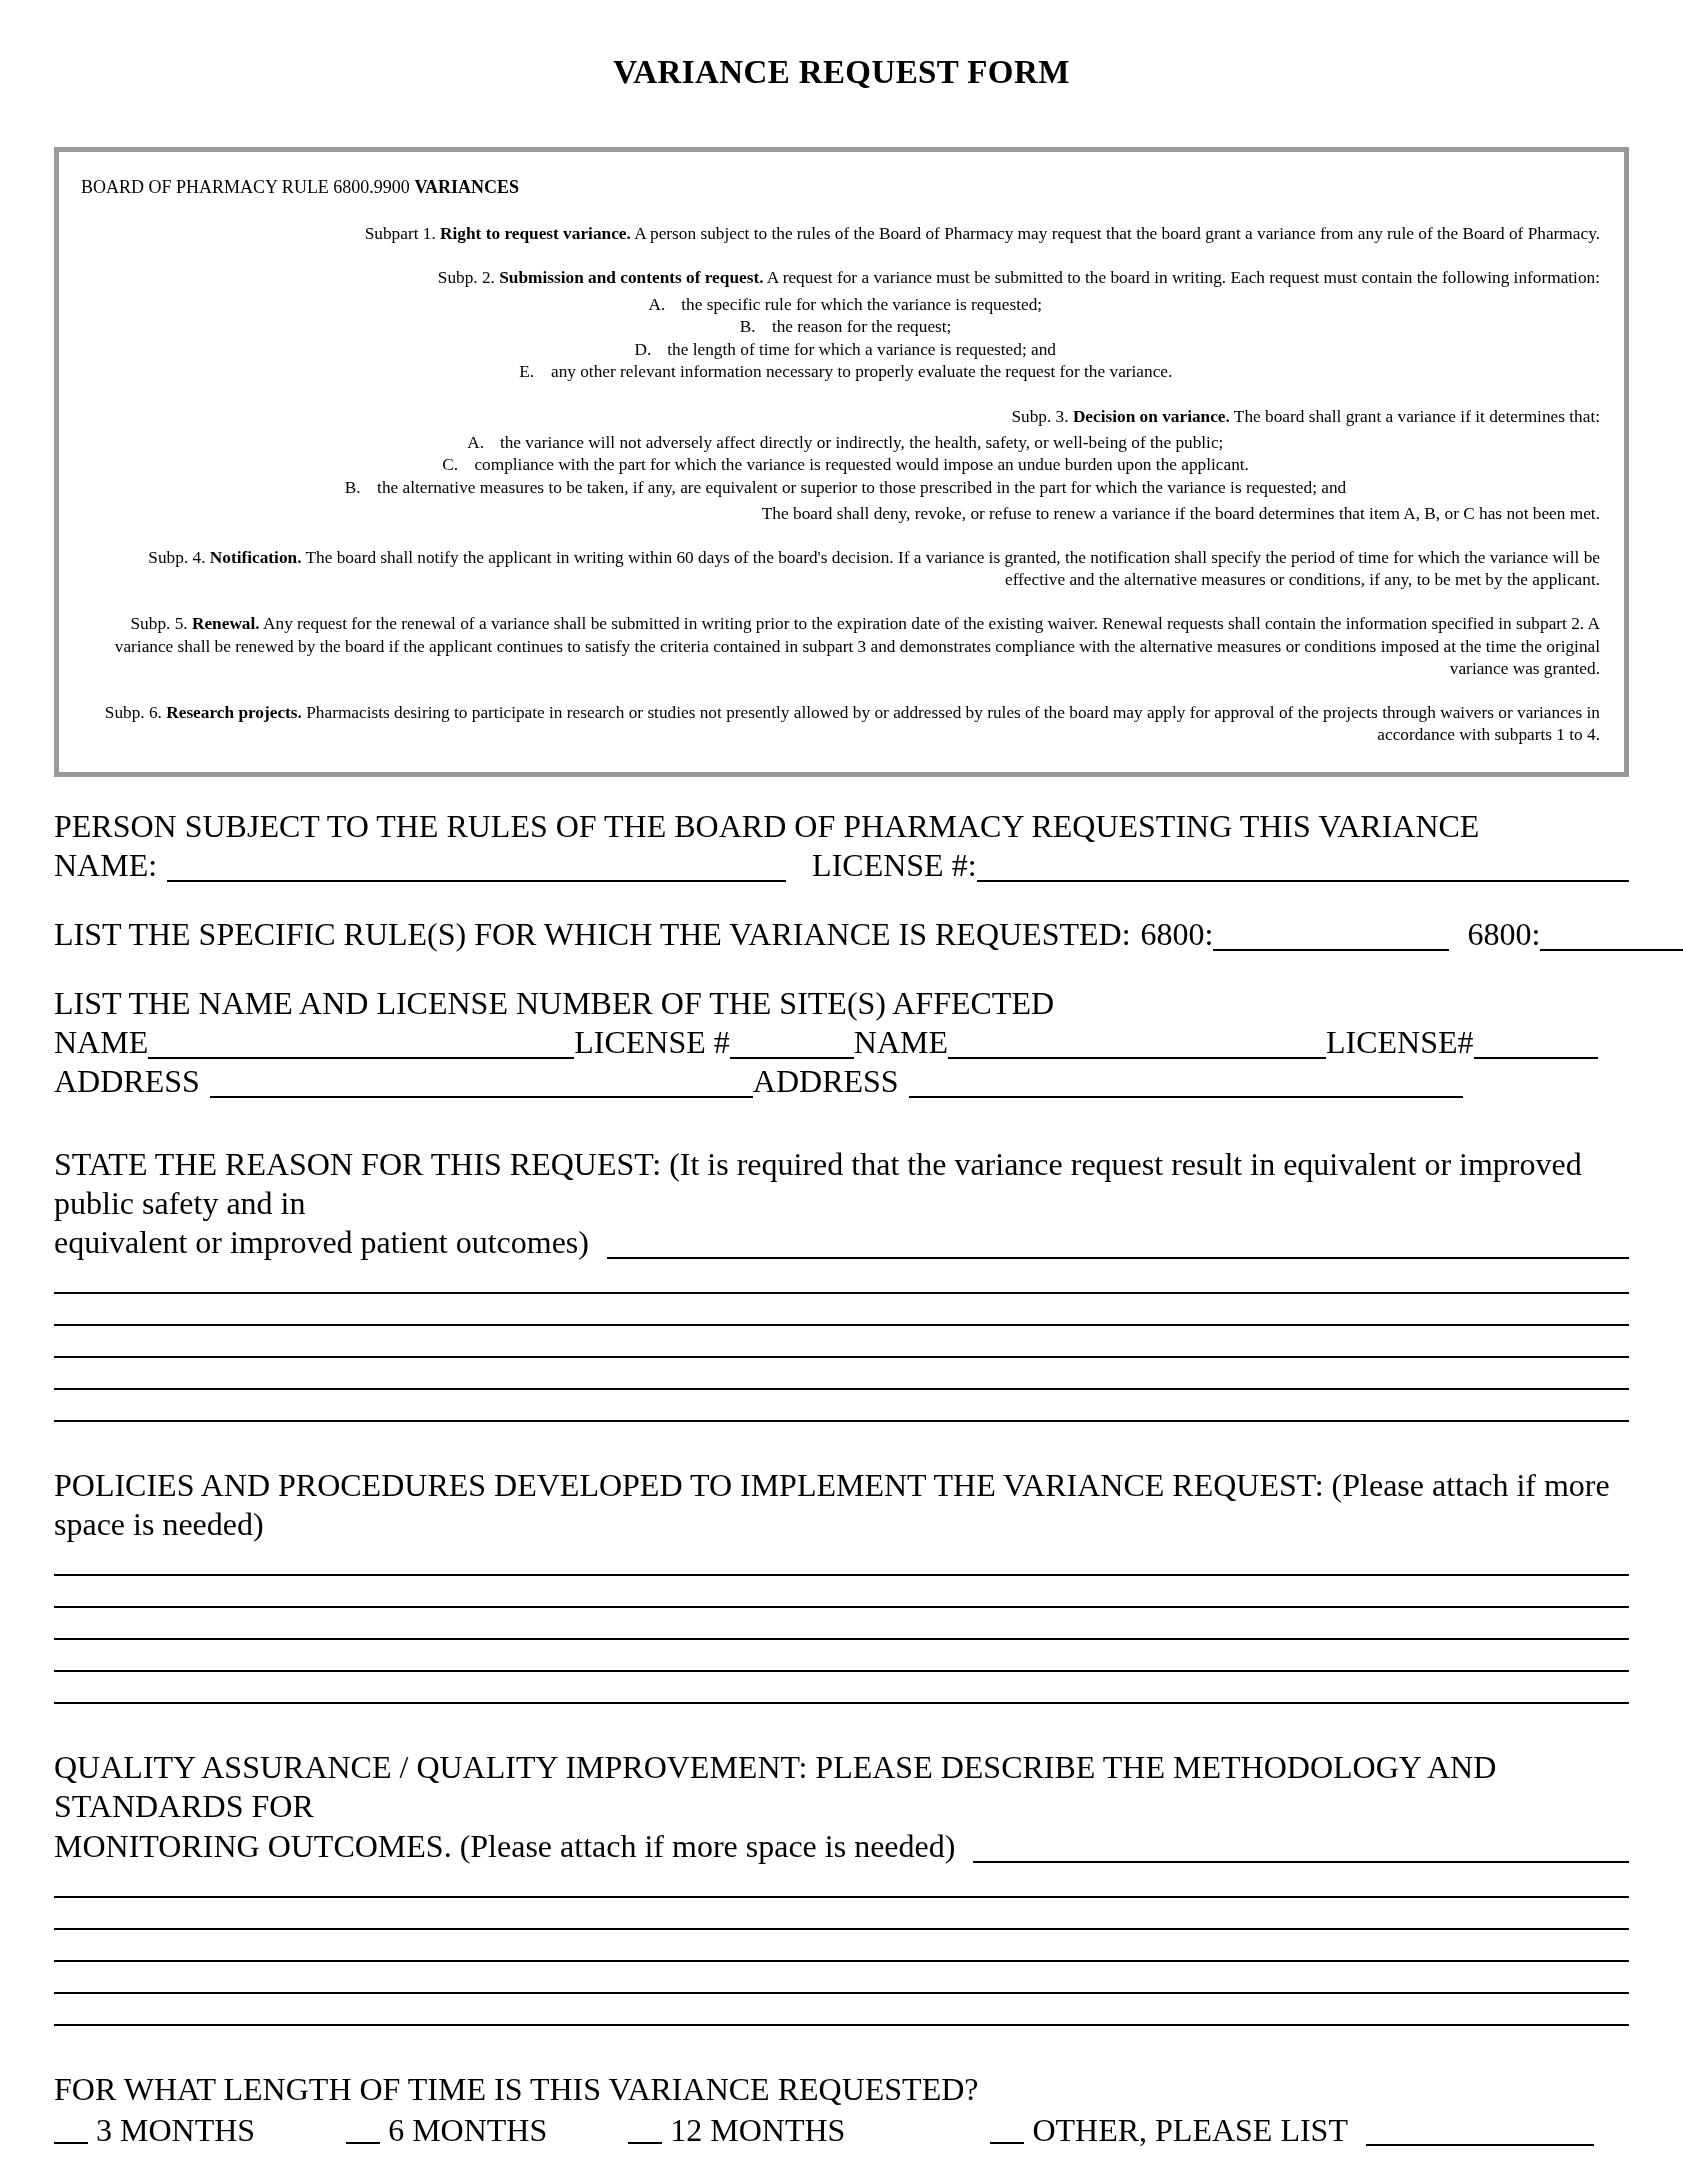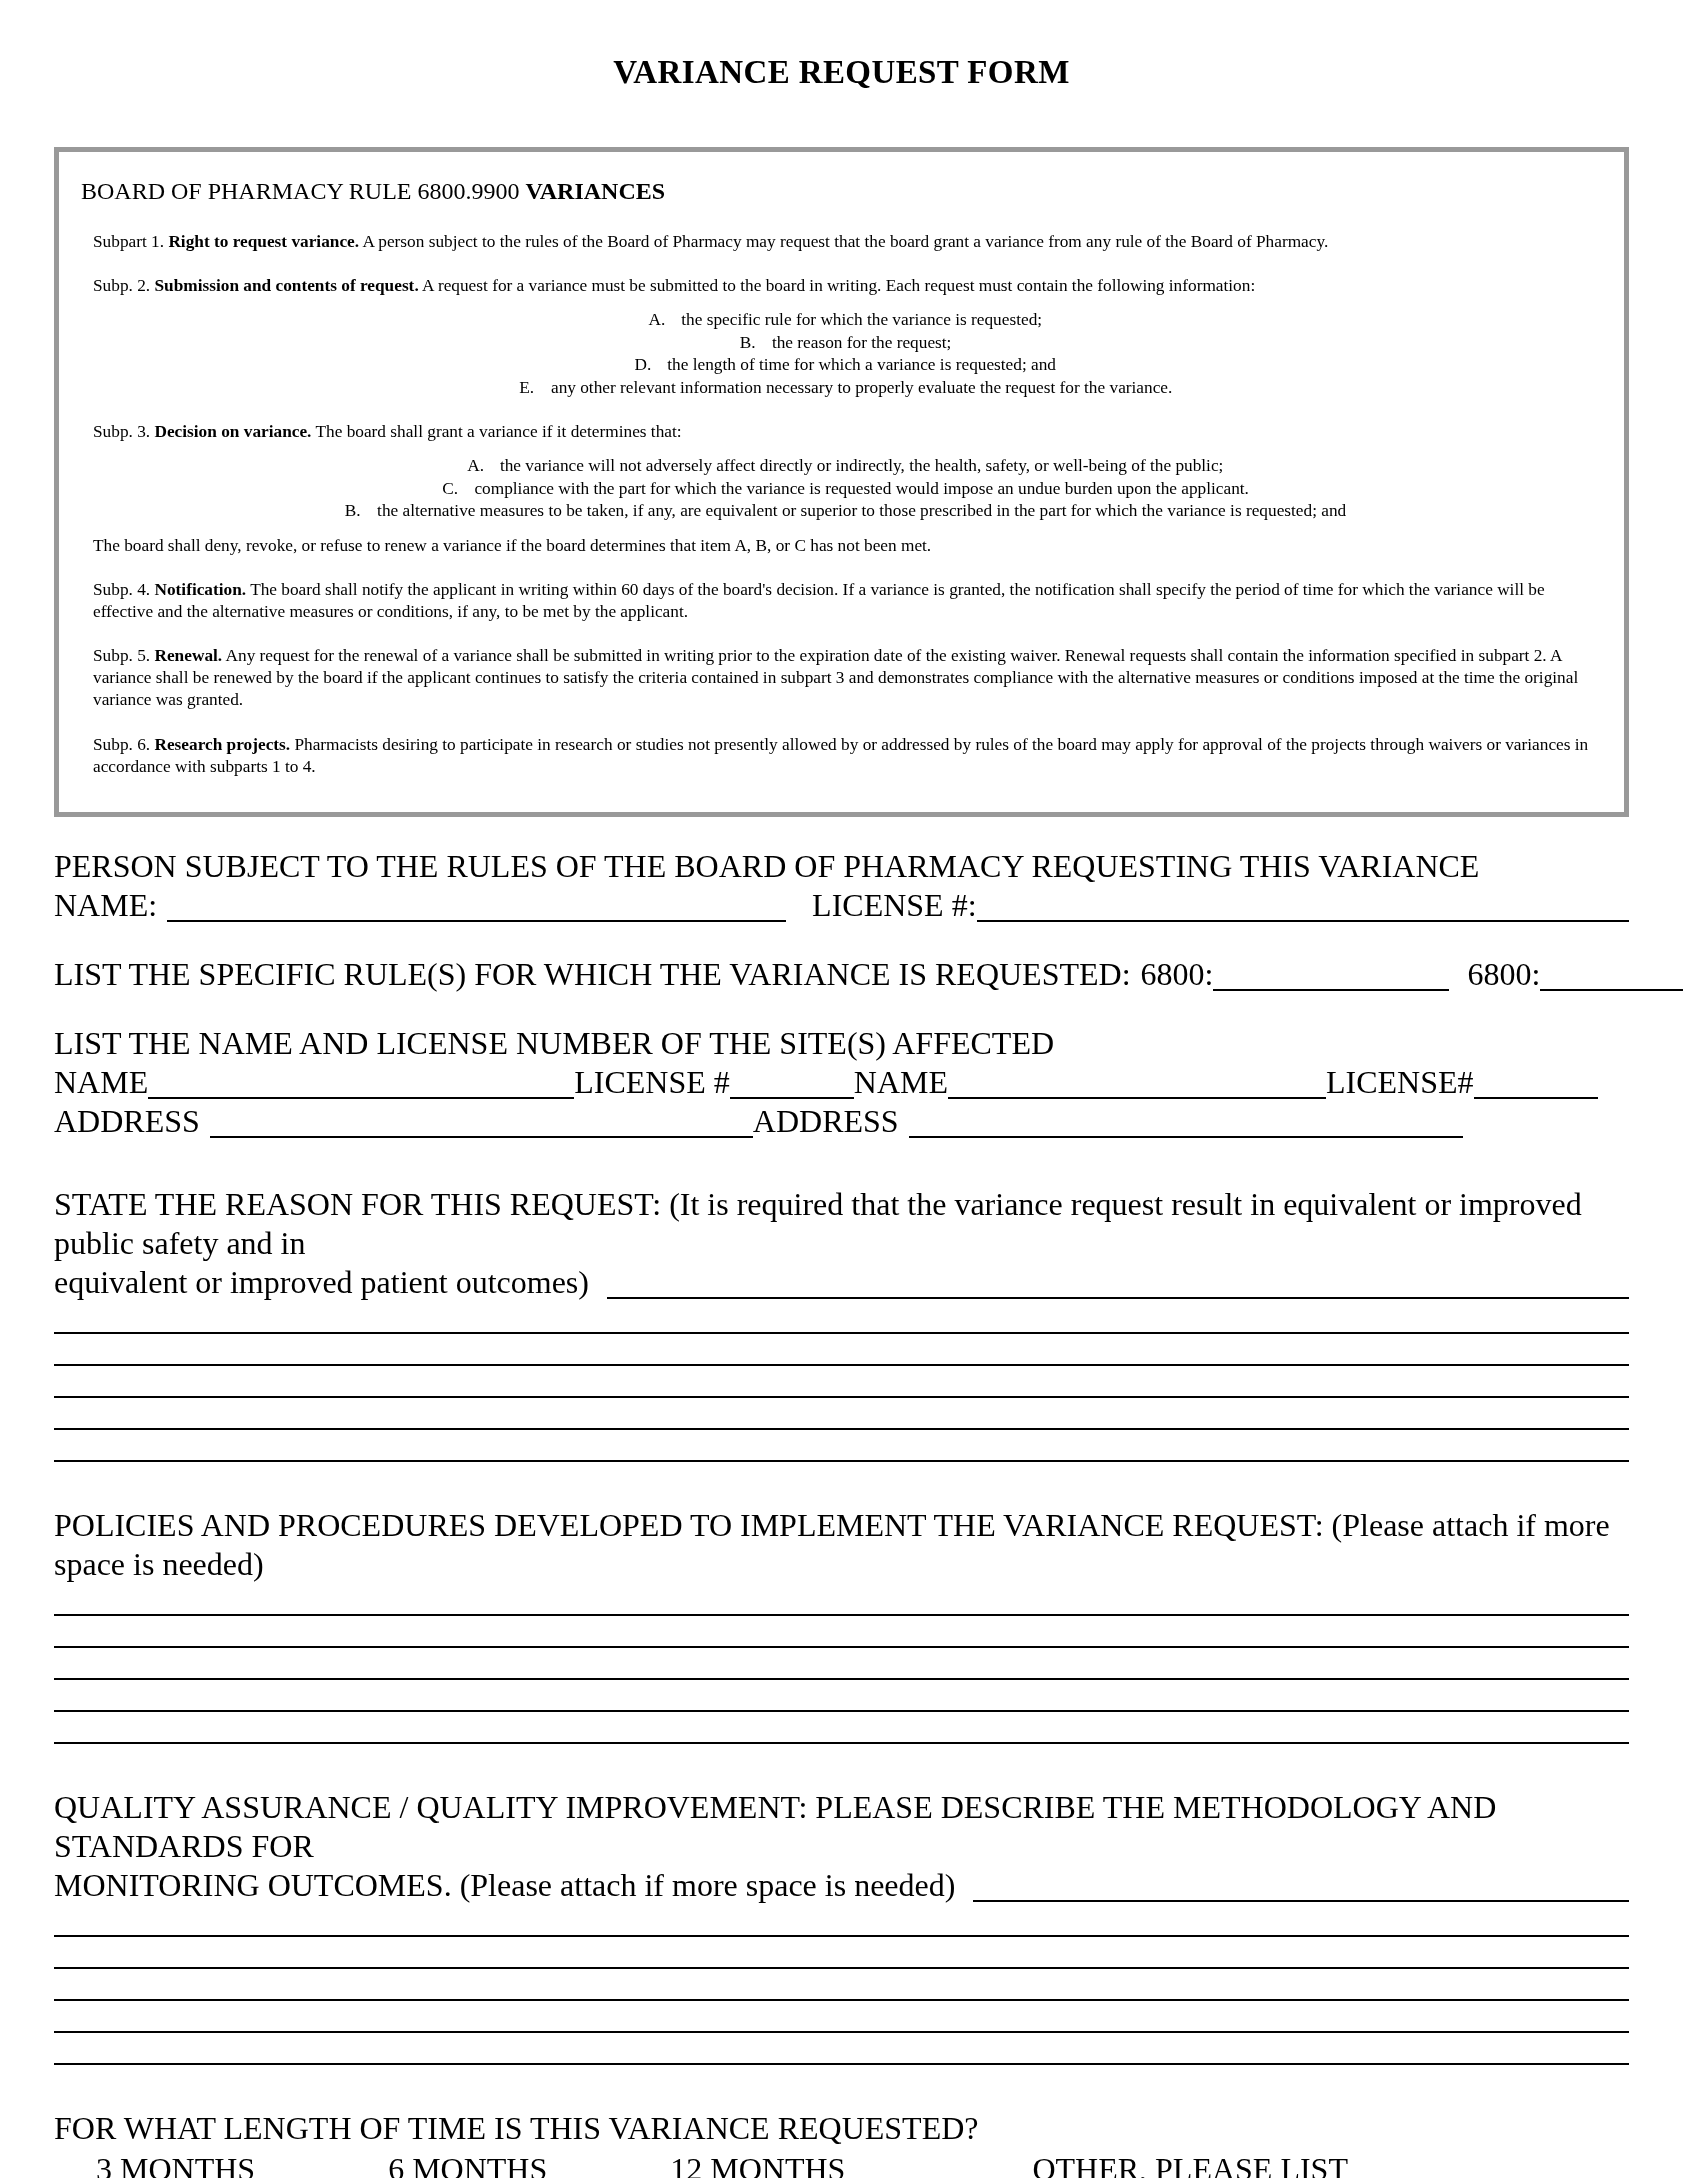--- a/index.html
+++ b/index.html
@@ -39,31 +39,31 @@
     margin: 57px 54px 0 54px;
     border: 5px solid #999999;
     background: #ffffff;
     padding: 24px 20px 22px 22px;
     box-sizing: border-box;
     font-size: 17.3px;
     line-height: 1.28;
   }
   .rule-heading {
     margin: 0 0 24px 0;
-    font-size: 24px;
+    font-size: 18px;
   }
   .rule-heading b { font-weight: bold; }
 
   .subp {
     margin: 0 0 22px 0;
   }
   .subp:last-child { margin-bottom: 2px; }
   .subp p {
-    margin: 12px;
-    text-align: left;
+    margin: 4px;
+    text-align: right;
   }
   .subp .lead { font-weight: normal; }
   .subp .lead b { font-weight: bold; }
   .lettered {
     margin: 0;
     padding: 0;
     list-style: none;
   }
   .lettered li {
     margin: 0 0 0 0;

